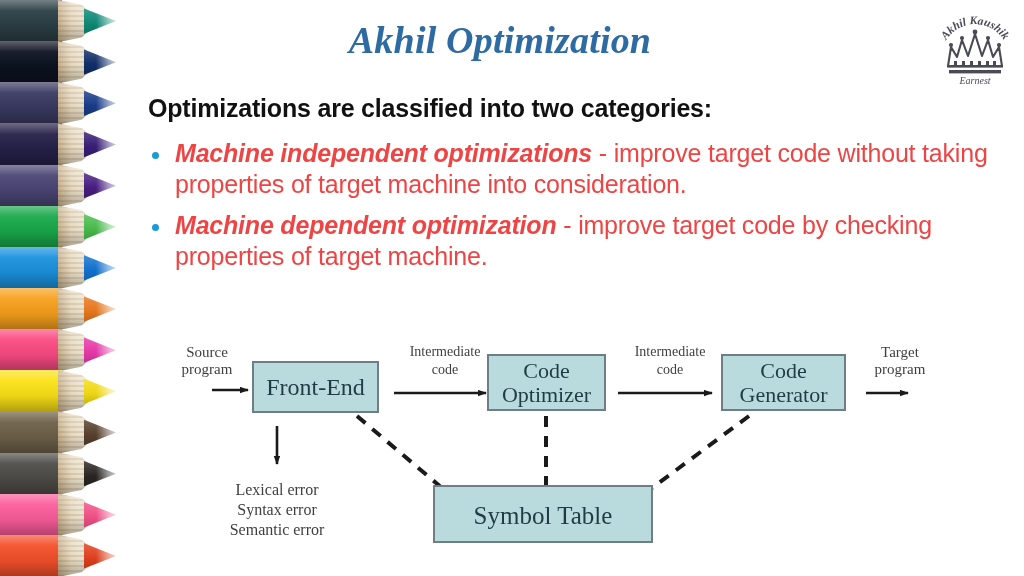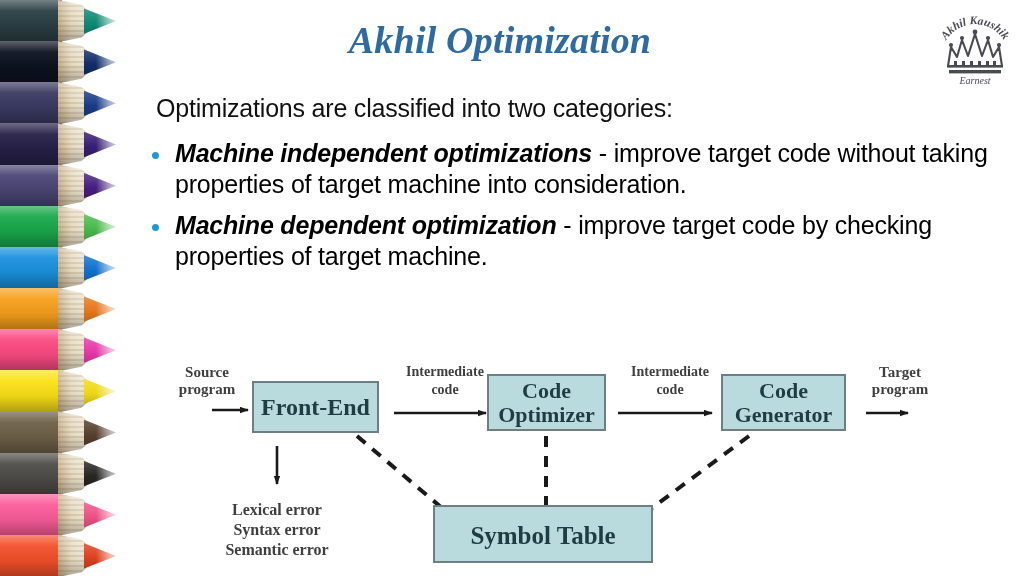--- a/index.html
+++ b/index.html
@@ -55,35 +55,36 @@
     letter-spacing:.2px;white-space:nowrap;
   }
 
   
   #logo{position:absolute;left:934px;top:4px;width:82px;height:84px;}
   #logo svg{display:block;}
 
   
   #body-copy{position:absolute;left:148px;top:93px;width:840px;}
   .lead{
-    font-size:25px;color:#111;line-height:1.22;margin:0 0 14px 8px;
+    font-size:25px;color:#111;line-height:1.22;margin:0 0 14px 0;
     letter-spacing:-.2px;
+    font-weight:bold;
   }
   .bullet-row{display:flex;align-items:flex-start;margin:0 0 10px 0;}
   .bullet-dot{
     flex:0 0 auto;width:7px;height:7px;border-radius:50%;
     background:#1d9ad6;margin:14px 16px 0 4px;
   }
   .bullet-text{
-    font-size:25px;color:#000000;line-height:1.24;letter-spacing:-.2px;
+    font-size:25px;color:#ef4444;line-height:1.24;letter-spacing:-.2px;
   }
   .bullet-text .term{font-weight:bold;font-style:italic;}
 
   
-  #diagram{position:absolute;left:160px;top:360px;width:830px;height:212px;font-weight:bold;}
+  #diagram{position:absolute;left:160px;top:340px;width:830px;height:212px;}
   #diagram svg{display:block;}
   .dlabel{font-family:"Liberation Serif", serif;fill:#3f3f3f;}
   .dbox-text{font-family:"Liberation Serif", serif;fill:#1d3c44;}
 </style>
 </head>
 <body>
 
 <div id="slide">
 
   <div id="pencil-strip">

